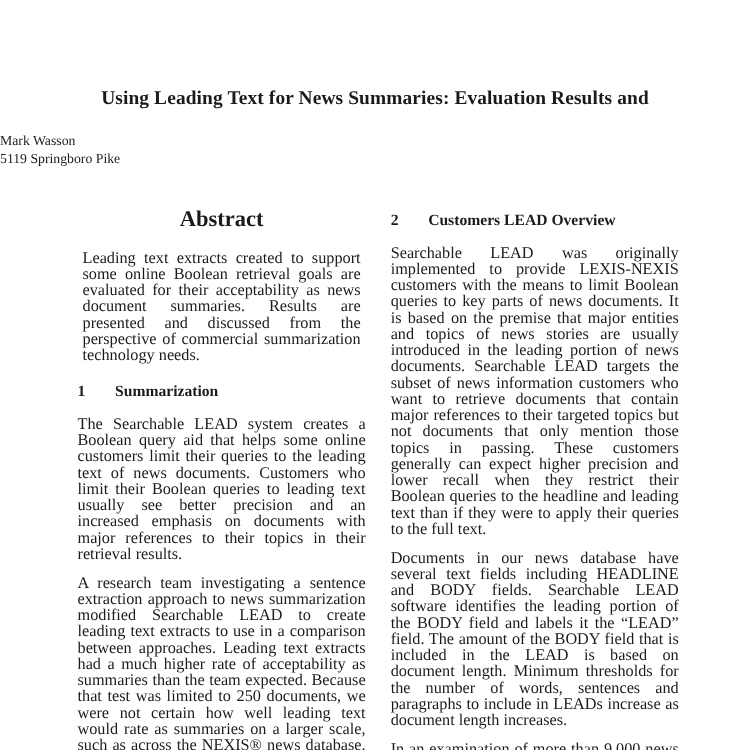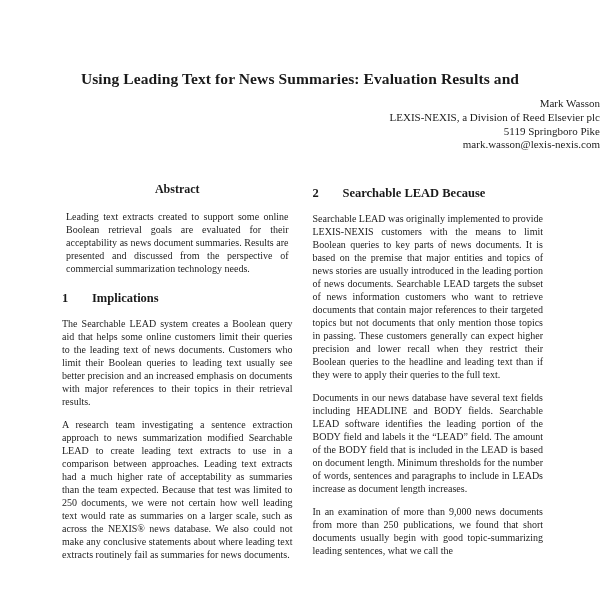--- a/index.html
+++ b/index.html
@@ -21,47 +21,47 @@
     margin: 0;
     padding-top: 68px;
     text-align: center;
     font-size: 15.5px;
     font-weight: bold;
     line-height: 22px;
     letter-spacing: 0.1px;
   }
   .title .title-line { display: block; }
   .authors {
-    margin-top: 7px;
-    text-align: right;
+    margin-top: 17px;
+    text-align: left;
     font-size: 11px;
     line-height: 13.8px;
   }
   .columns {
     display: flex;
     margin-top: 26px;
     padding: 0 57px 0 62px;
     gap: 20px;
   }
   .col {
     flex: 1 1 0;
     min-width: 0;
   }
   .col p {
     margin: 0 0 10px 0;
-    font-size: 10px;
+    font-size: 13px;
     line-height: 13px;
     text-align: justify;
     hyphens: auto;
     -webkit-hyphens: auto;
   }
   .abstract-heading {
     margin: 4px 0 13px 0;
     text-align: center;
-    font-size: 12px;
+    font-size: 18px;
     font-weight: bold;
   }
   .abstract-body {
     padding: 0 4px;
   }
   .section-heading {
     margin: 16px 0 11px 0;
     font-size: 12.5px;
     font-weight: bold;
     display: flex;
@@ -78,43 +78,41 @@
 <body>
 
 <div class="page">
 
   <h1 class="title">
     <span class="title-line">Using Leading Text for News Summaries:  Evaluation Results and</span>
   </h1>
 
   <div class="authors">
     <div>Mark Wasson</div>
-    <div>LEXIS-NEXIS, a Division of Reed Elsevier plc</div>
     <div>5119 Springboro Pike</div>
-    <div>mark.wasson@lexis-nexis.com</div>
   </div>
 
   <div class="columns">
 
     <div class="col left-col">
       <h2 class="abstract-heading">Abstract</h2>
       <p class="abstract-body">Leading text extracts created to support some online Boolean retrieval goals are evaluated for their acceptability as news document summaries.  Results are presented and discussed from the perspective of commercial summarization technology needs.</p>
 
       <h2 class="section-heading">
         <span class="sec-num">1</span>
-        <span class="sec-title">Implications</span>
+        <span class="sec-title">Summarization</span>
       </h2>
       <p>The Searchable LEAD system creates a Boolean query aid that helps some online customers limit their queries to the leading text of news documents.  Customers who limit their Boolean queries to leading text usually see better precision and an increased emphasis on documents with major references to their topics in their retrieval results.</p>
       <p>A research team investigating a sentence extraction approach to news summarization modified Searchable LEAD to create leading text extracts to use in a comparison between approaches.  Leading text extracts had a much higher rate of acceptability as summaries than the team expected.  Because that test was limited to 250 documents, we were not certain how well leading text would rate as summaries on a larger scale, such as across the NEXIS® news database.  We also could not make any conclusive statements about where leading text extracts routinely fail as summaries for news documents.</p>
     </div>
 
     <div class="col right-col">
       <h2 class="section-heading">
         <span class="sec-num">2</span>
-        <span class="sec-title">Searchable LEAD Because</span>
+        <span class="sec-title">Customers LEAD Overview</span>
       </h2>
       <p>Searchable LEAD was originally implemented to provide LEXIS-NEXIS customers with the means to limit Boolean queries to key parts of news documents.  It is based on the premise that major entities and topics of news stories are usually introduced in the leading portion of news documents.  Searchable LEAD targets the subset of news information customers who want to retrieve documents that contain major references to their targeted topics but not documents that only mention those topics in passing.  These customers generally can expect higher precision and lower recall when they restrict their Boolean queries to the headline and leading text than if they were to apply their queries to the full text.</p>
       <p>Documents in our news database have several text fields including HEADLINE and BODY fields.  Searchable LEAD software identifies the leading portion of the BODY field and labels it the “LEAD” field.  The amount of the BODY field that is included in the LEAD is based on document length.  Minimum thresholds for the number of words, sentences and paragraphs to include in LEADs increase as document length increases.</p>
       <p>In an examination of more than 9,000 news documents from more than 250 publications, we found that short documents usually begin with good topic-summarizing leading sentences, what we call the</p>
     </div>
 
   </div>
 
 </div>
 

